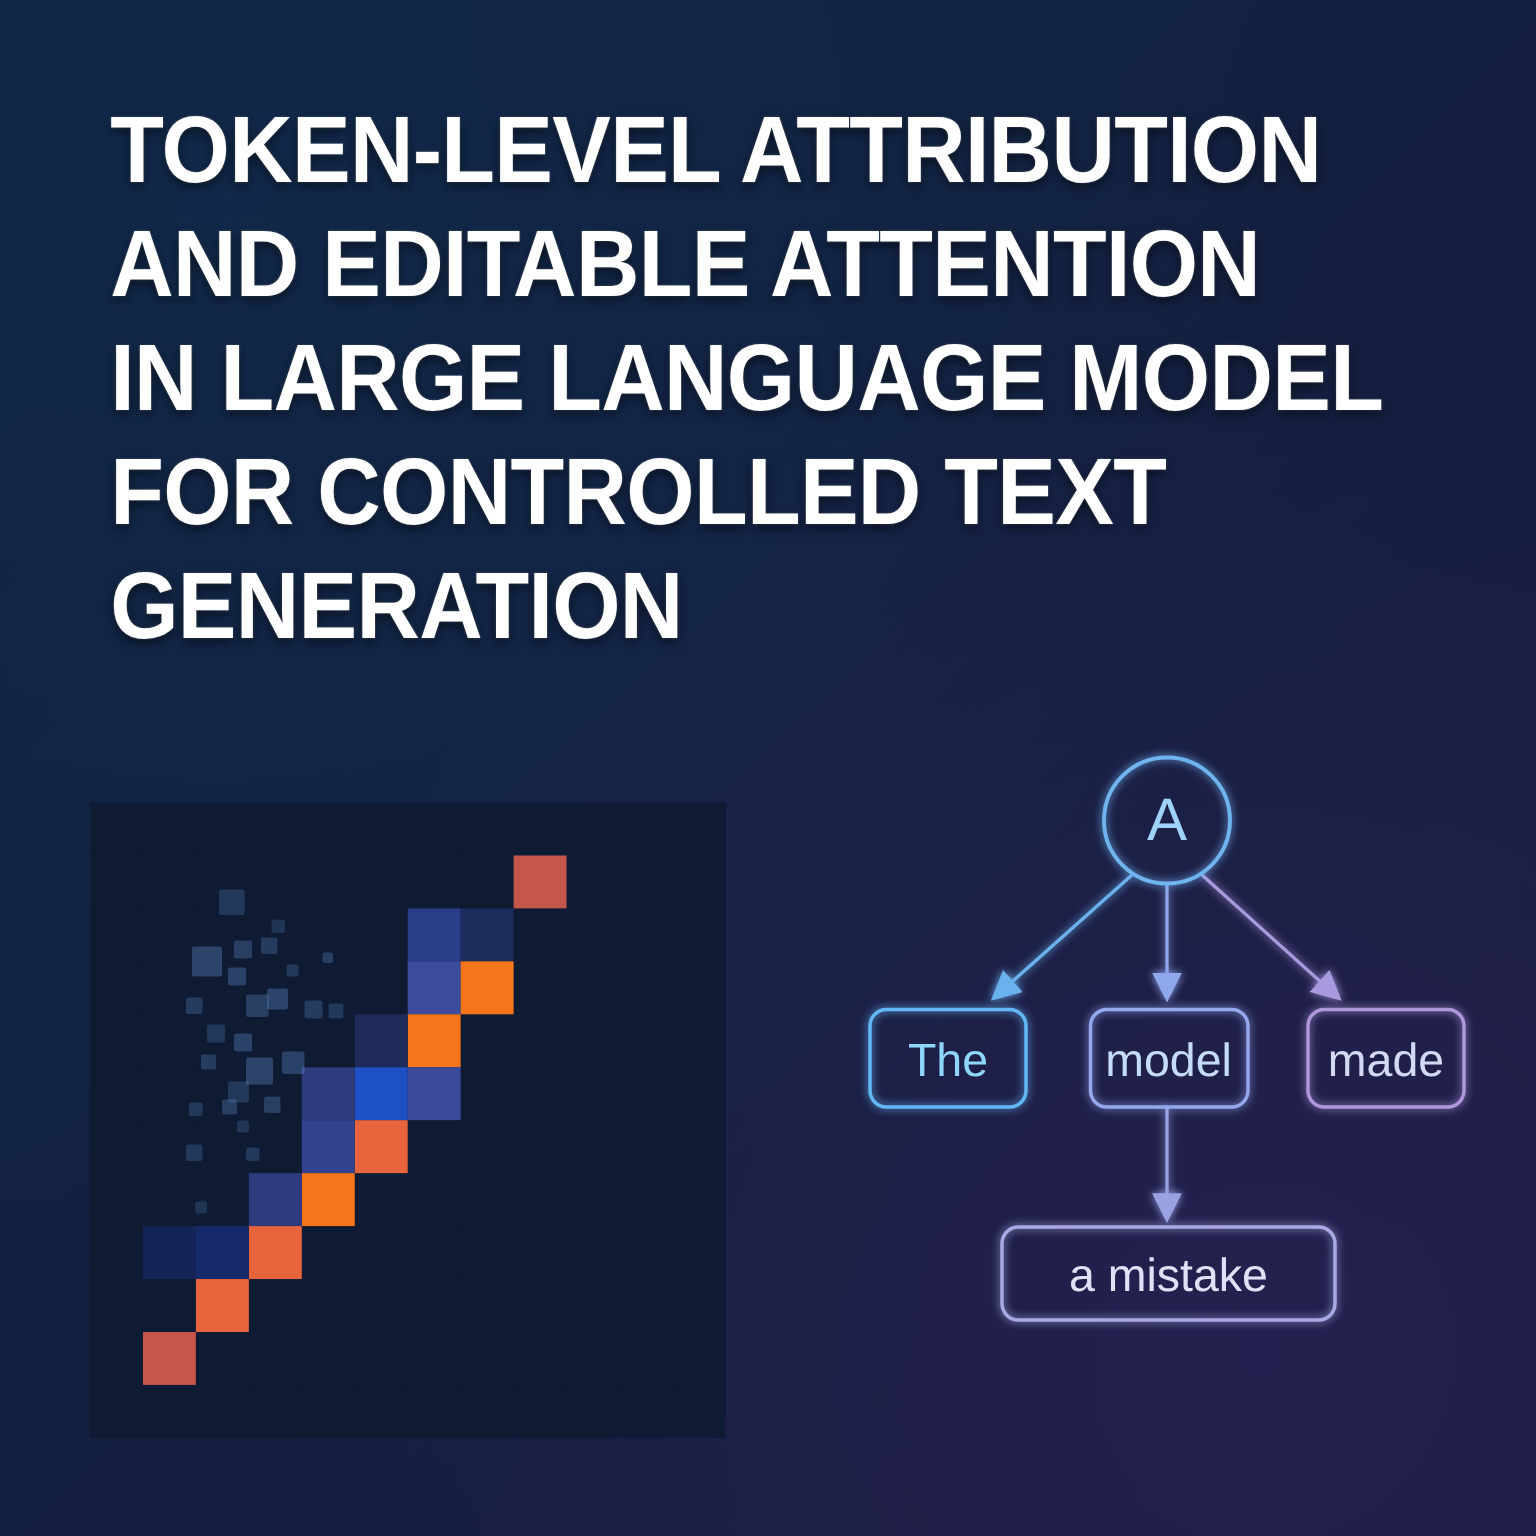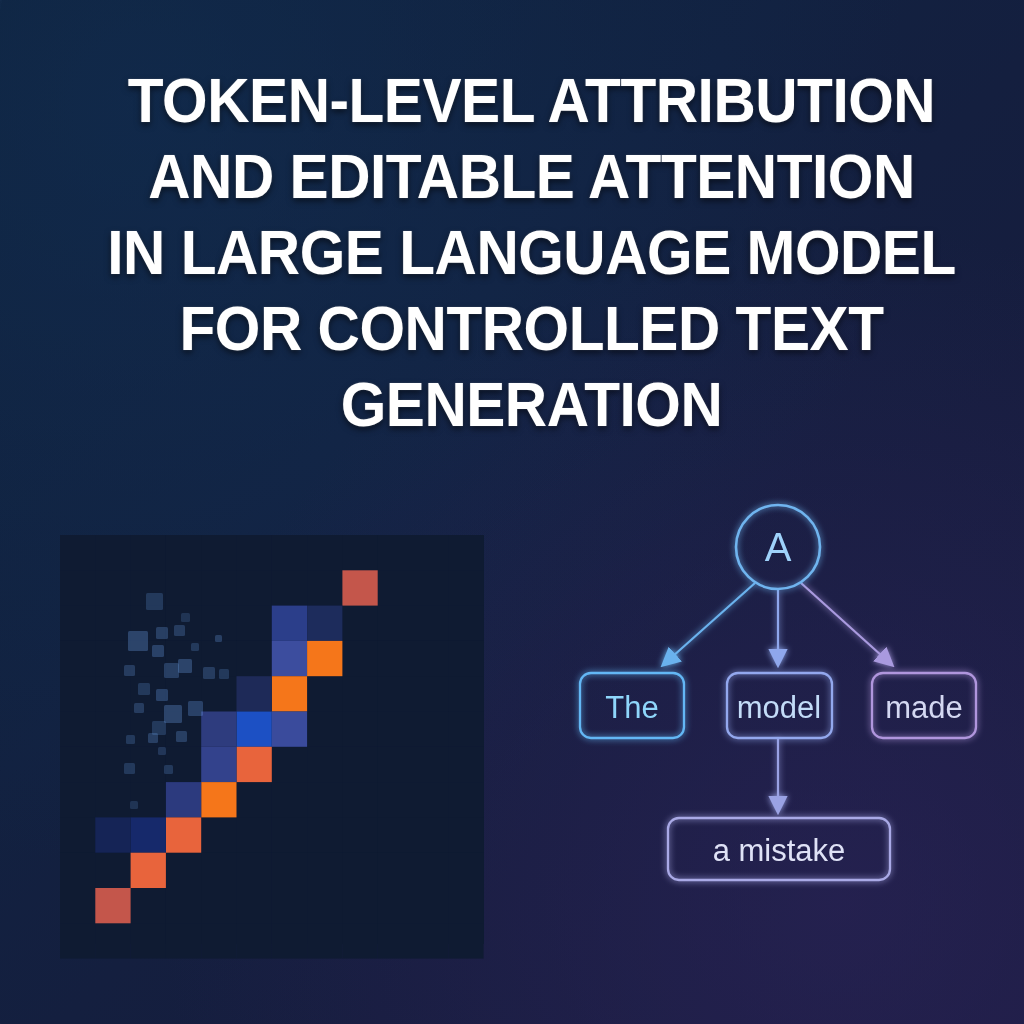--- a/index.html
+++ b/index.html
@@ -21,21 +21,21 @@
     background:
       linear-gradient(118deg, rgba(120,160,220,0.035) 0 1px, transparent 1px 160px),
       linear-gradient(62deg, rgba(120,160,220,0.025) 0 1px, transparent 1px 230px),
       linear-gradient(100deg, rgba(140,170,230,0.02) 0 2px, transparent 2px 340px);
     opacity:.9;
   }
 
   
   #title-block{
     position:absolute;left:0;right:0;top:62px;
-    text-align:center;z-index:4;padding-left:39px;
+    z-index:4;padding-left:39px;
   }
   #title-block .tline{
     display:block;
     color:#ffffff;
     font-weight:700;
     font-size:63px;
     line-height:76px;
     letter-spacing:-0.5px;
     transform:scaleX(0.93);
     text-shadow:0 3px 7px rgba(0,0,0,0.55), 0 0 2px rgba(255,255,255,0.25);

